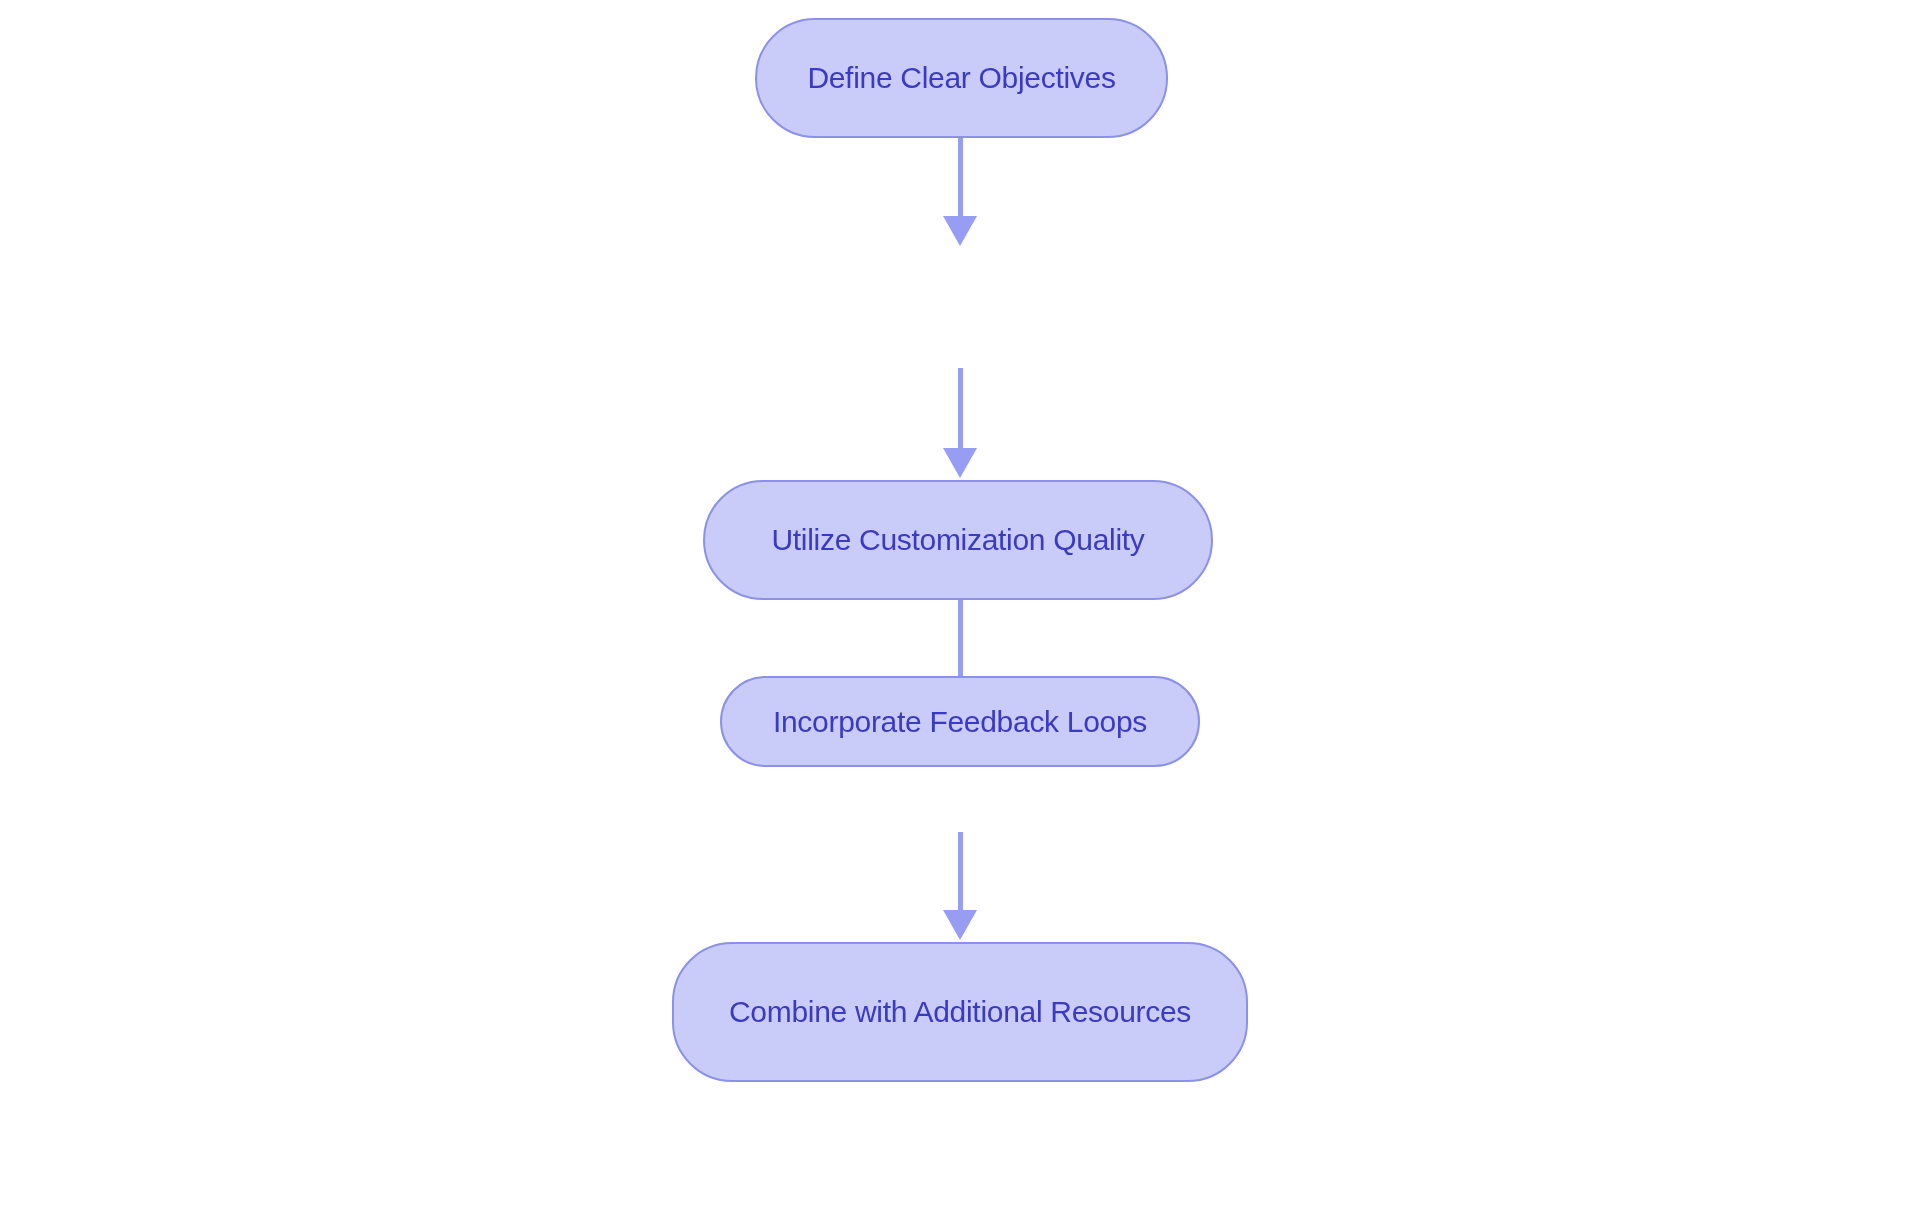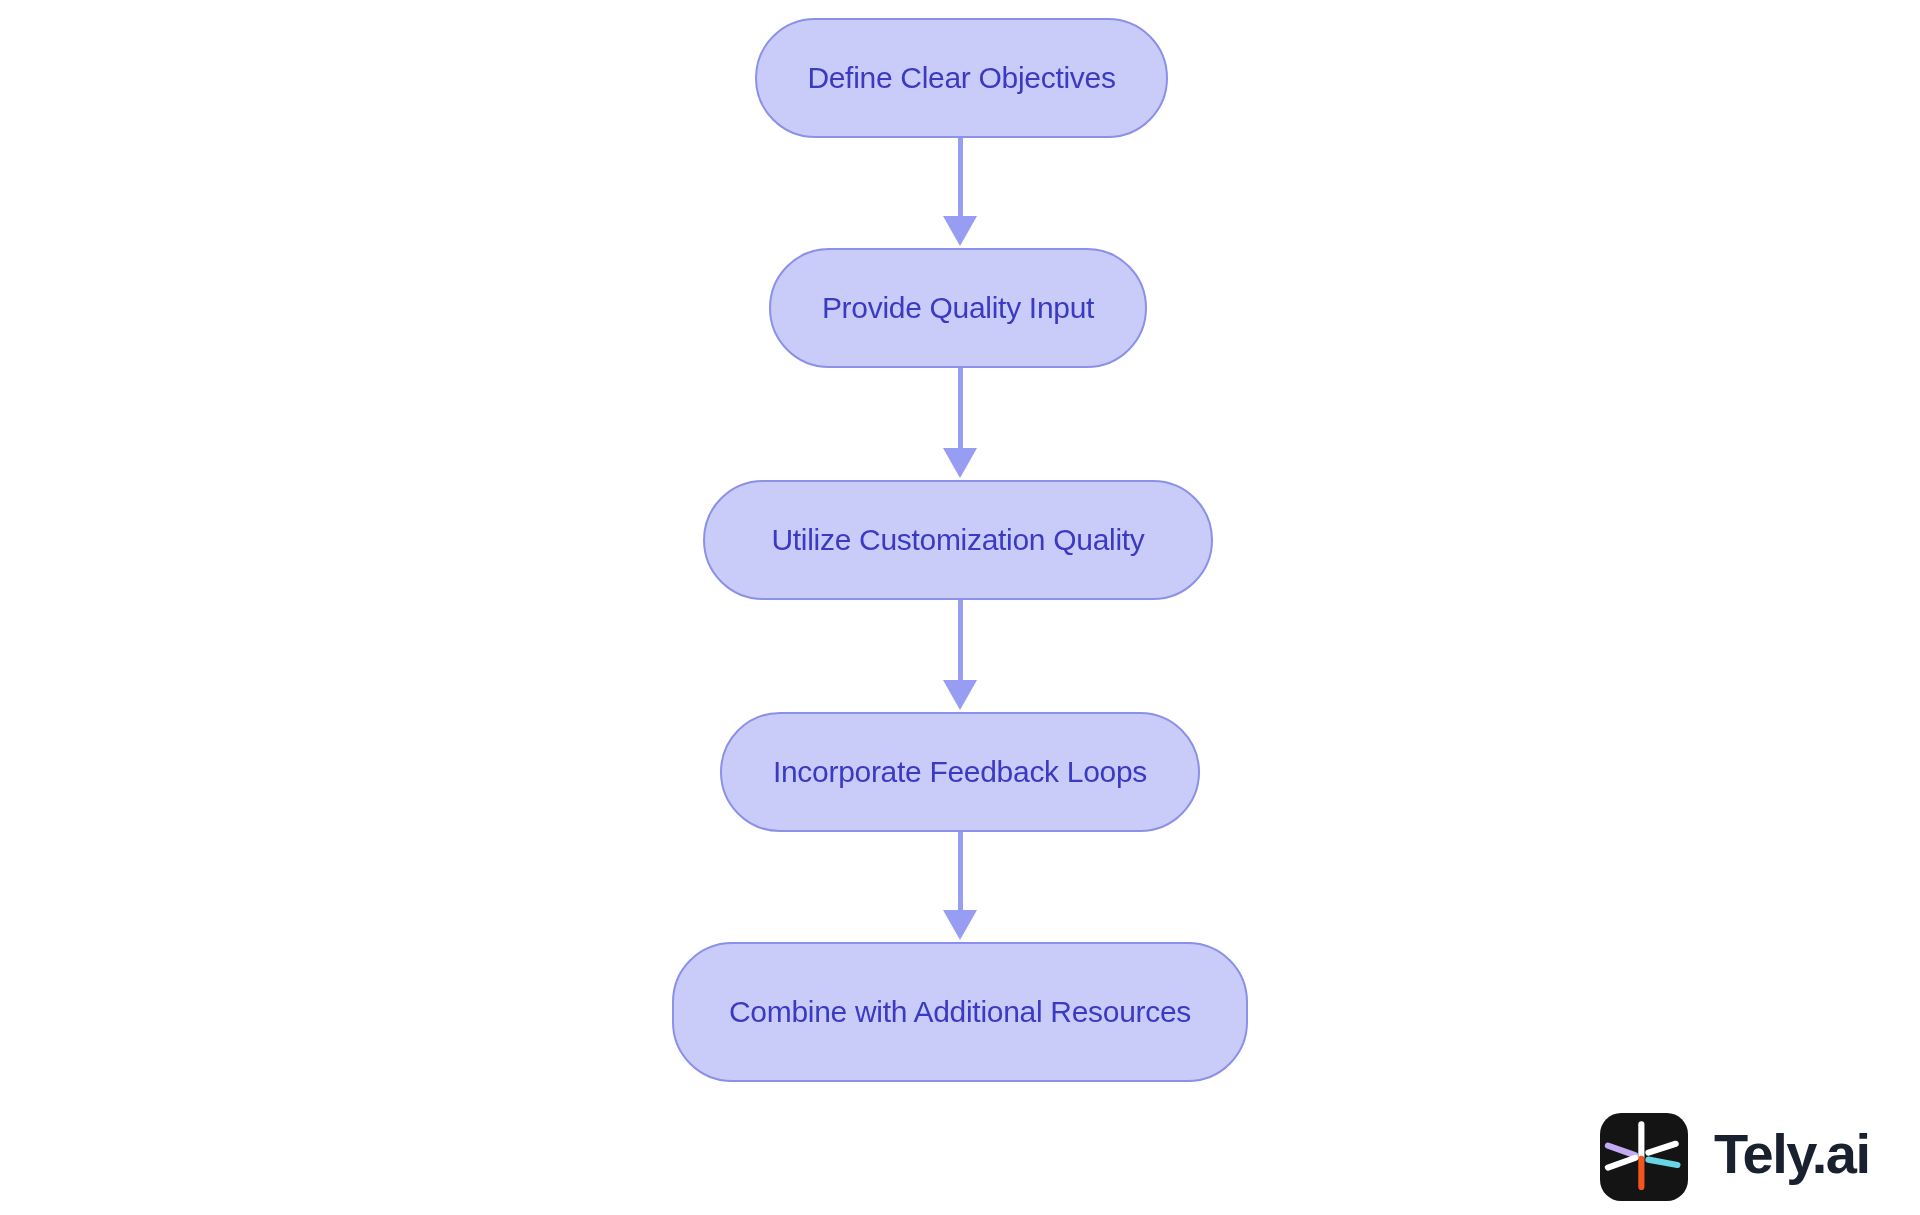--- a/index.html
+++ b/index.html
@@ -38,21 +38,21 @@
   }
   .flow-node .label {
     color: var(--node-text);
     font-size: 30px;
     letter-spacing: -0.3px;
     white-space: nowrap;
   }
   .n1 { left: 755px; top: 18px;  width: 413px; height: 120px; }
   .n2 { left: 769px; top: 248px; width: 378px; height: 120px; }
   .n3 { left: 703px; top: 480px; width: 510px; height: 120px; }
-  .n4 { left: 720px; top: 712px; width: 480px; height: 120px; }
+  .n4 { left: 720px; top: 676px; width: 480px; height: 91px; }
   .n5 { left: 672px; top: 942px; width: 576px; height: 140px; }
 
   .connector {
     position: absolute;
     left: 942px;
     width: 36px;
     display: flex;
     flex-direction: column;
     align-items: center;
   }
@@ -97,23 +97,20 @@
 
   <div class="flow-node n1">
     <span class="label">Define Clear Objectives</span>
   </div>
 
   <div class="connector c1">
     <div class="arrow-line"></div>
     <div class="arrow-head"></div>
   </div>
 
-  <div class="flow-node n2">
-    <span class="label">Provide Quality Input</span>
-  </div>
 
   <div class="connector c2">
     <div class="arrow-line"></div>
     <div class="arrow-head"></div>
   </div>
 
   <div class="flow-node n3">
     <span class="label">Utilize Customization Quality</span>
   </div>
 
@@ -128,26 +125,14 @@
 
   <div class="connector c4">
     <div class="arrow-line"></div>
     <div class="arrow-head"></div>
   </div>
 
   <div class="flow-node n5">
     <span class="label">Combine with Additional Resources</span>
   </div>
 
-  <div class="brand">
-    <svg class="brand-icon" viewBox="0 0 100 100" aria-hidden="true">
-      <rect x="0" y="0" width="100" height="100" rx="24" style="fill:var(--logo-bg)"></rect>
-      <line x1="47" y1="13" x2="47" y2="50" stroke-width="7" stroke-linecap="round" style="stroke:var(--logo-white)"></line>
-      <line x1="47" y1="52" x2="47" y2="84" stroke-width="7" stroke-linecap="round" style="stroke:var(--logo-orange)"></line>
-      <line x1="9" y1="37" x2="40" y2="48" stroke-width="7" stroke-linecap="round" style="stroke:var(--logo-lavender)"></line>
-      <line x1="9" y1="62" x2="40" y2="51" stroke-width="7" stroke-linecap="round" style="stroke:var(--logo-white)"></line>
-      <line x1="55" y1="45" x2="86" y2="35" stroke-width="7" stroke-linecap="round" style="stroke:var(--logo-white)"></line>
-      <line x1="55" y1="53" x2="88" y2="59" stroke-width="7" stroke-linecap="round" style="stroke:var(--logo-cyan)"></line>
-    </svg>
-    <span class="wordmark">Tely.ai</span>
-  </div>
 
 </div>
 
 </body></html>

